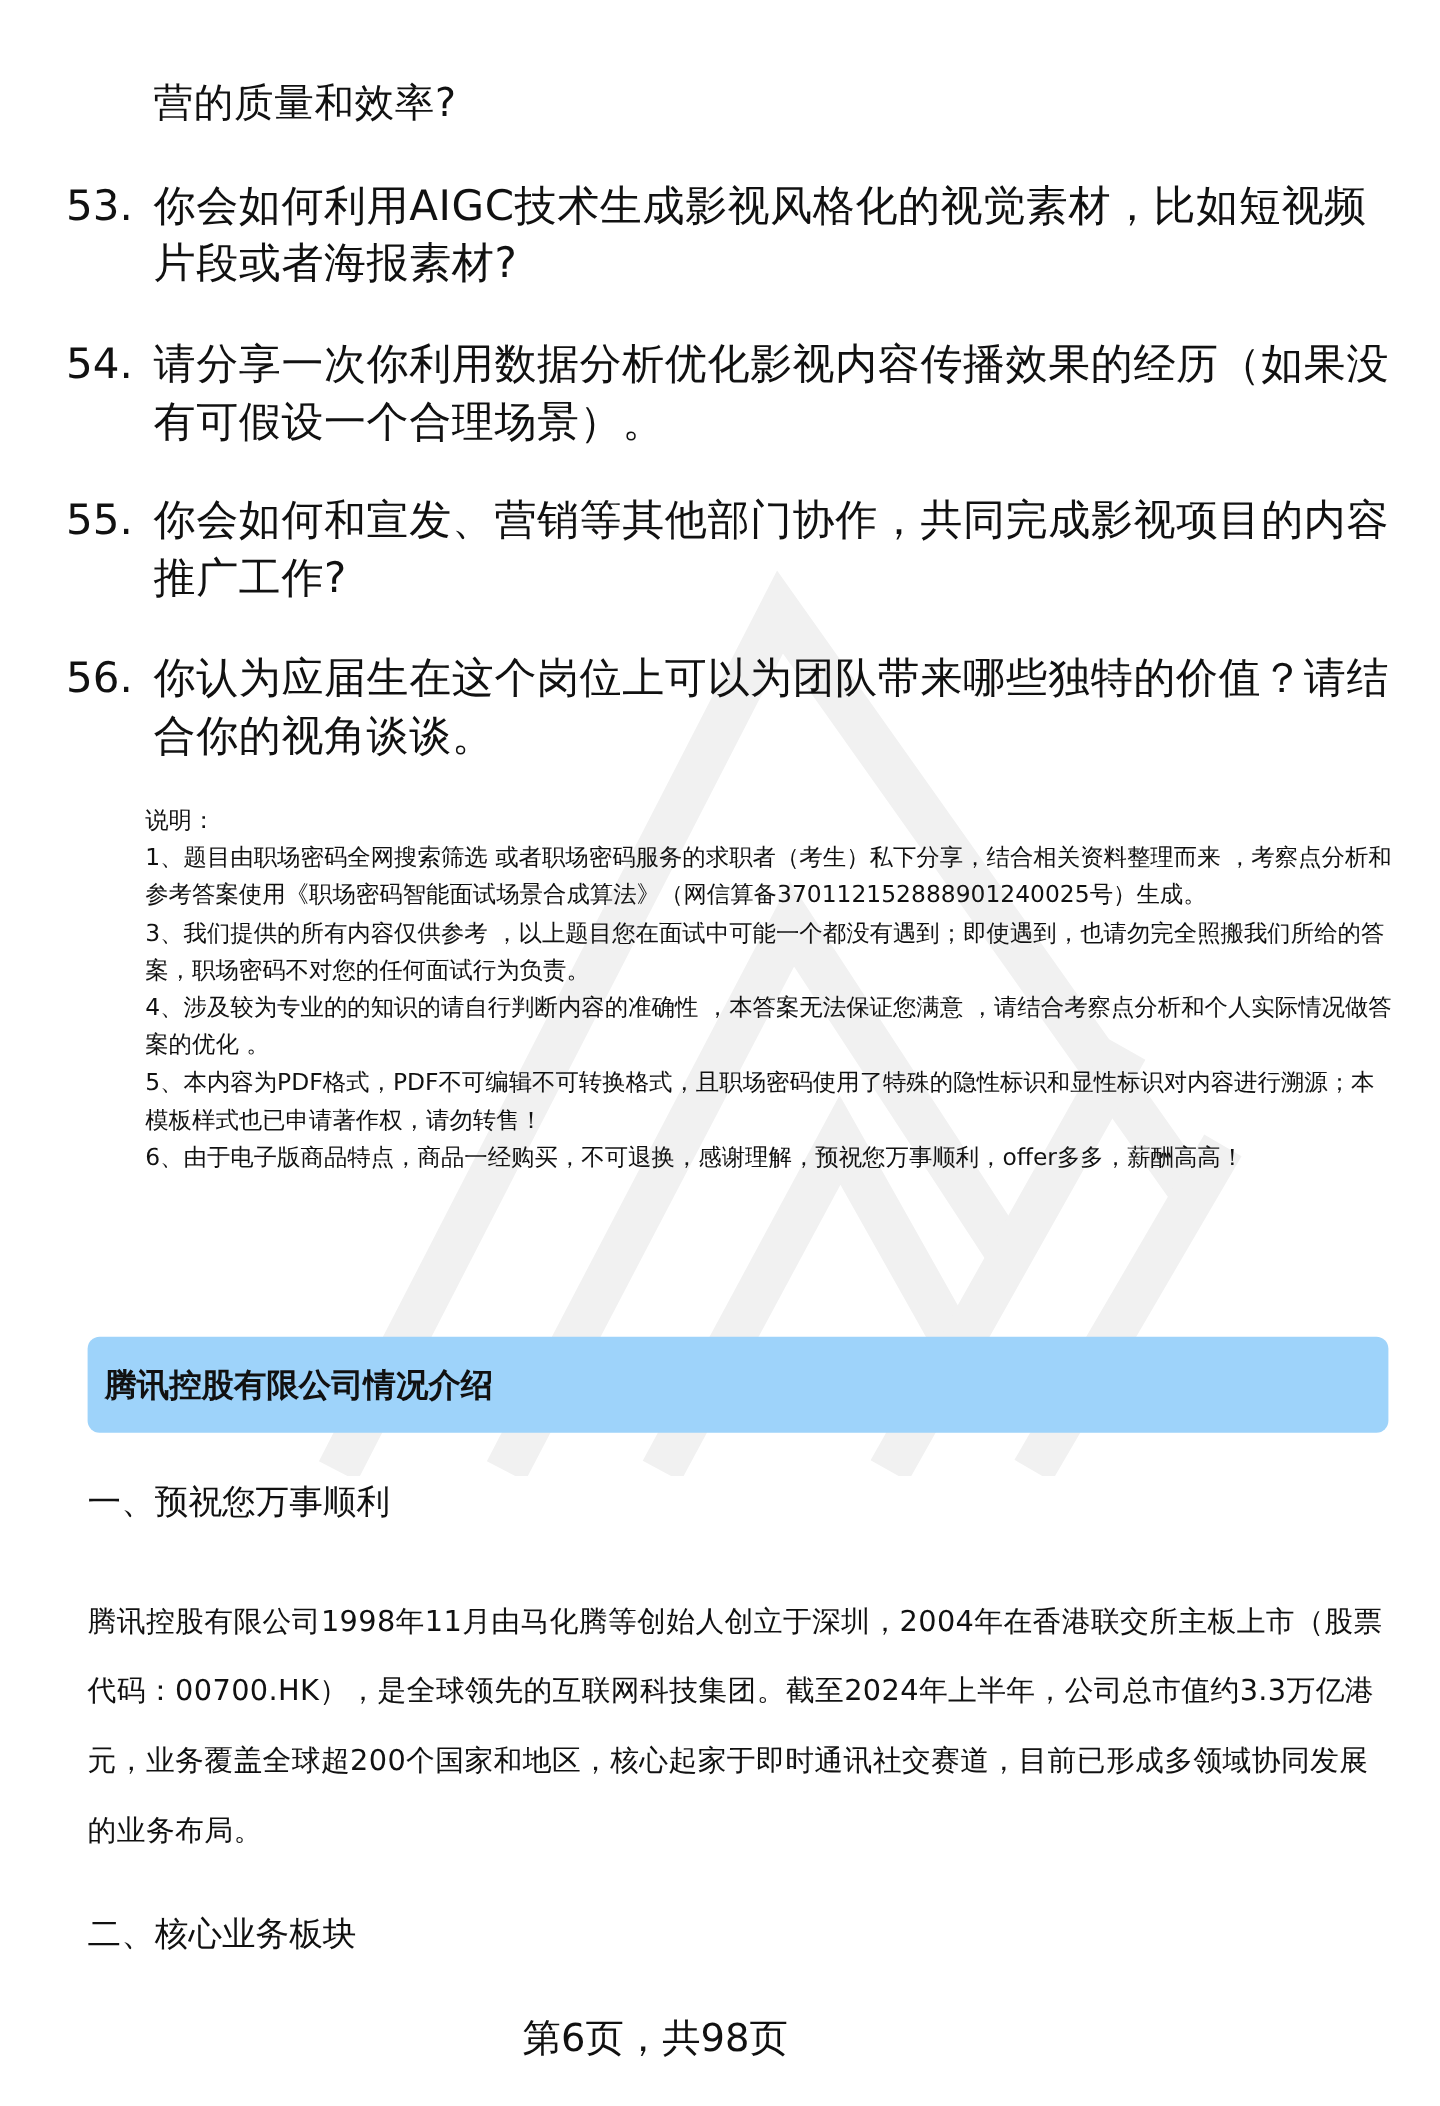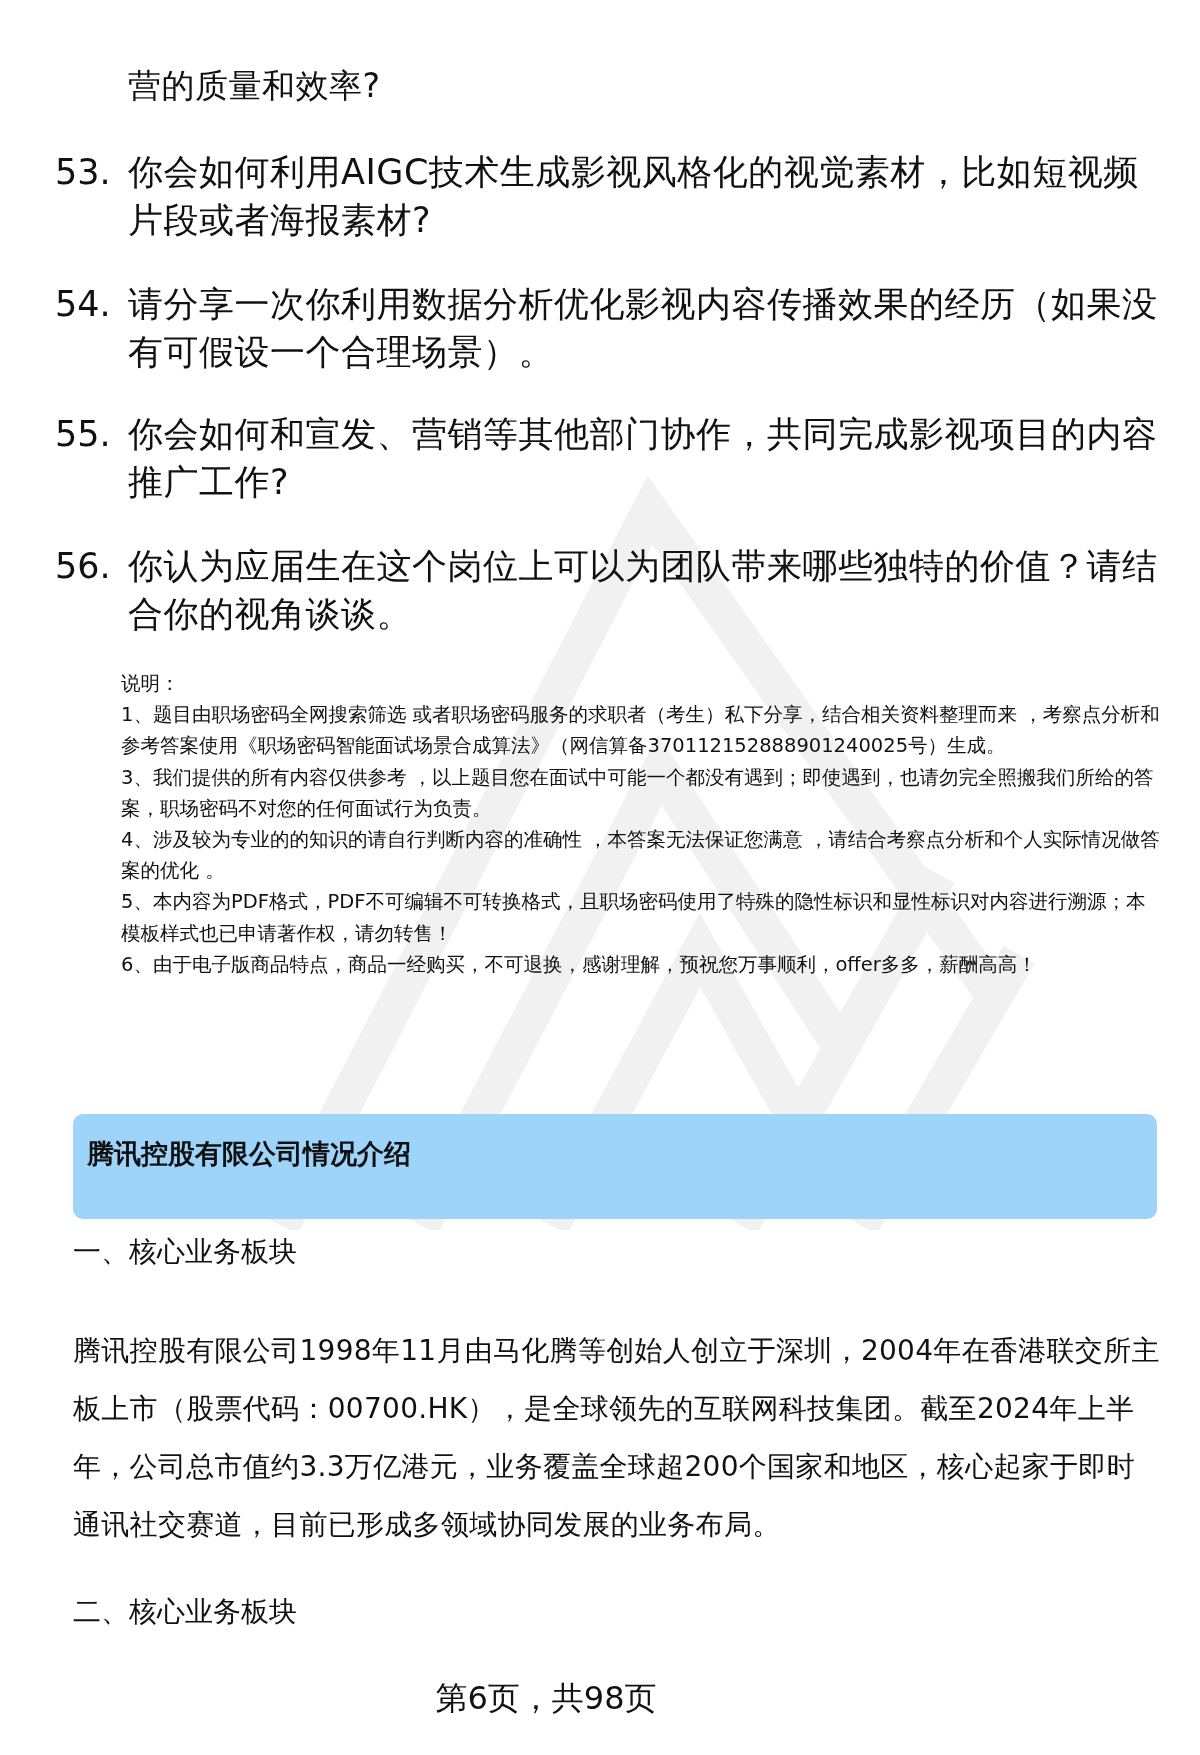--- a/index.html
+++ b/index.html
@@ -5,24 +5,24 @@
   html, body { margin:0; padding:0; background:#ffffff; }
   body { width:1200px; height:1755px; position:relative; overflow:hidden;
          font-family:"DejaVu Sans","Liberation Sans",sans-serif; color:#111; }
   .watermark { position:absolute; left:230px; top:470px; width:820px; height:760px; pointer-events:none; }
   .q-cont { position:absolute; left:128px; top:62px; font-size:33px; line-height:48px; letter-spacing:0.5px; }
   .q { position:absolute; left:55px; width:1110px; font-size:35px; line-height:48px; }
   .q .num { position:absolute; left:0; top:0; width:70px; }
   .q .text { display:block; margin-left:73px; letter-spacing:0.5px; }
   .notes { position:absolute; left:73px; top:668px; width:1090px; font-size:19.5px; line-height:31.2px; color:#111; }
   .notes div { white-space:normal;margin-left:48px; }
-  .banner { position:absolute; left:73px; top:1114px; width:1084px; height:105px; background:#9ed3fa; border-radius:10px; }
+  .banner { position:absolute; left:73px; top:1114px; width:1084px; height:80px; background:#9ed3fa; border-radius:10px; }
   .banner span { position:absolute; left:14px; top:22px; font-size:27px; font-weight:bold; color:#111; }
   .h2 { position:absolute; left:73px; font-size:28px; line-height:40px; }
-  .para { position:absolute; left:73px; top:1322px; width:1090px; font-size:28px; line-height:58px; letter-spacing:0.3px; }
+  .para { position:absolute; left:73px; top:1322px; width:1090px; font-size:24px; line-height:58px; letter-spacing:0.3px; }
   .footer { position:absolute; left:0; width:1092px; top:1676px; text-align:center; font-size:32px; line-height:44px; }
 </style>
 </head>
 <body>
 
 <svg class="watermark" viewBox="0 0 820 760">
   <g fill="none" stroke="#f1f1f1" stroke-width="36" stroke-linecap="square">
     <polyline points="60,740 420,40 760,520"></polyline>
     <polyline points="200,740 430,300 600,560"></polyline>
     <polyline points="330,740 470,480 560,640"></polyline>
@@ -56,19 +56,19 @@
   <div>3、我们提供的所有内容仅供参考 ，以上题目您在面试中可能一个都没有遇到；即使遇到，也请勿完全照搬我们所给的答案，职场密码不对您的任何面试行为负责。</div>
   <div>4、涉及较为专业的的知识的请自行判断内容的准确性 ，本答案无法保证您满意 ，请结合考察点分析和个人实际情况做答案的优化 。</div>
   <div>5、本内容为PDF格式，PDF不可编辑不可转换格式，且职场密码使用了特殊的隐性标识和显性标识对内容进行溯源；本模板样式也已申请著作权，请勿转售！</div>
   <div>6、由于电子版商品特点，商品一经购买，不可退换，感谢理解，预祝您万事顺利，offer多多，薪酬高高！</div>
 </div>
 
 <div class="banner">
   <span>腾讯控股有限公司情况介绍</span>
 </div>
 
-<div class="h2" style="top:1232px">一、核心业务板块</div>
+<div class="h2" style="top:1232px">一、预祝您万事顺利</div>
 
 <div class="para">腾讯控股有限公司1998年11月由马化腾等创始人创立于深圳，2004年在香港联交所主板上市（股票代码：00700.HK），是全球领先的互联网科技集团。截至2024年上半年，公司总市值约3.3万亿港元，业务覆盖全球超200个国家和地区，核心起家于即时通讯社交赛道，目前已形成多领域协同发展的业务布局。</div>
 
 <div class="h2" style="top:1592px">二、核心业务板块</div>
 
 <div class="footer">第6页，共98页</div>
 
 </body></html>

